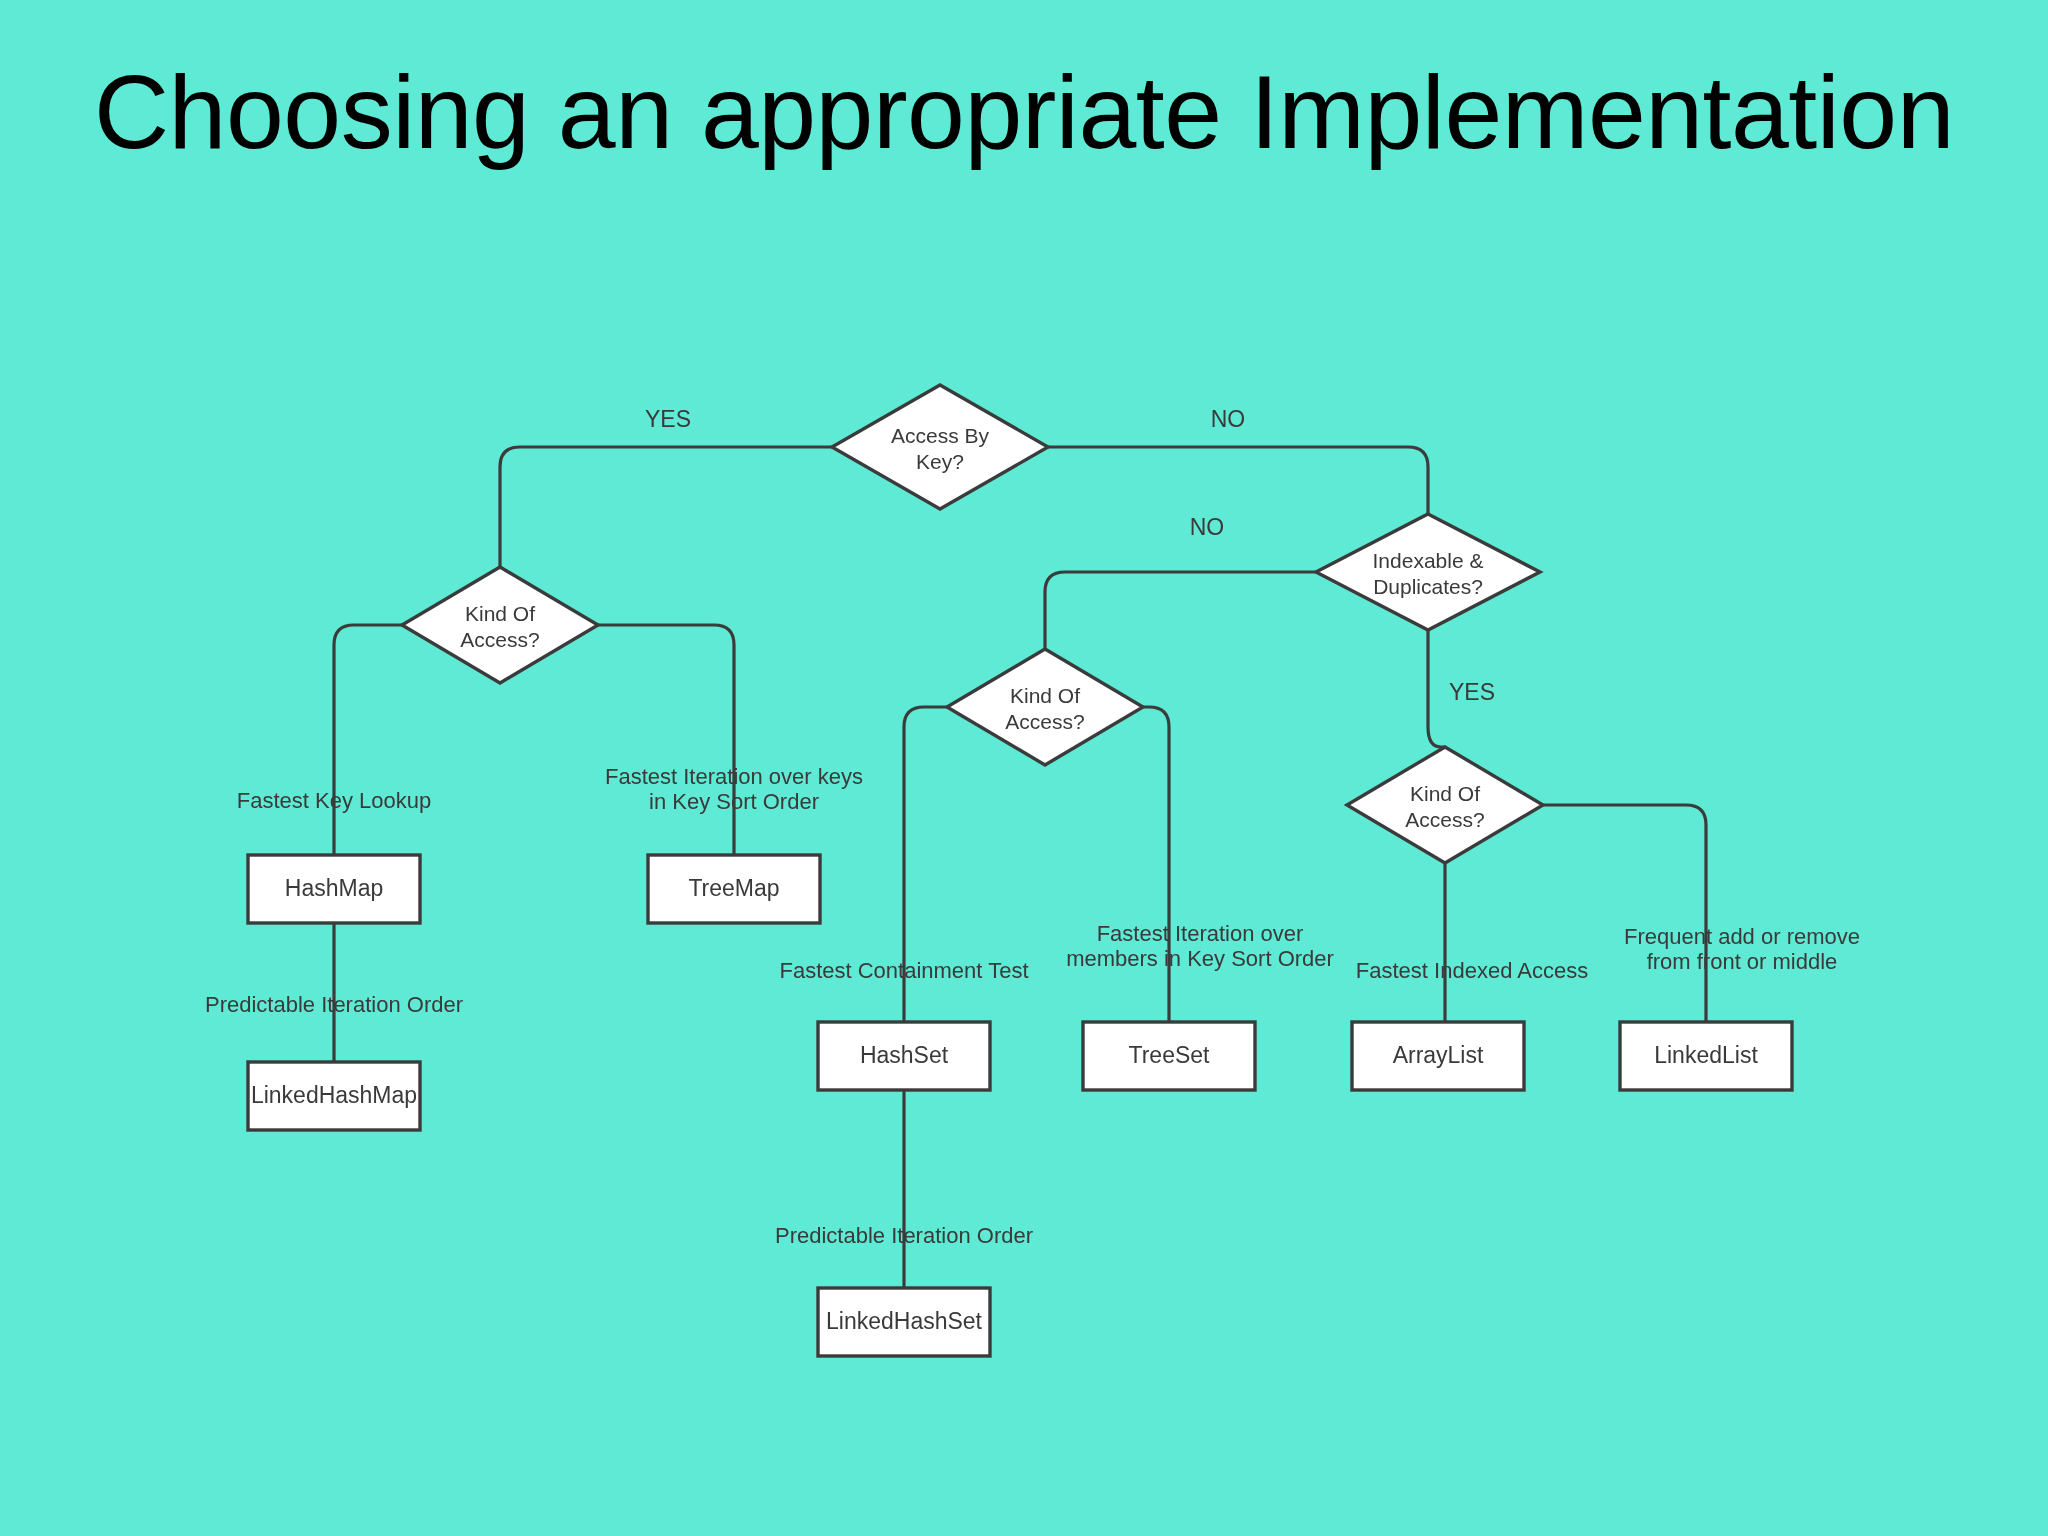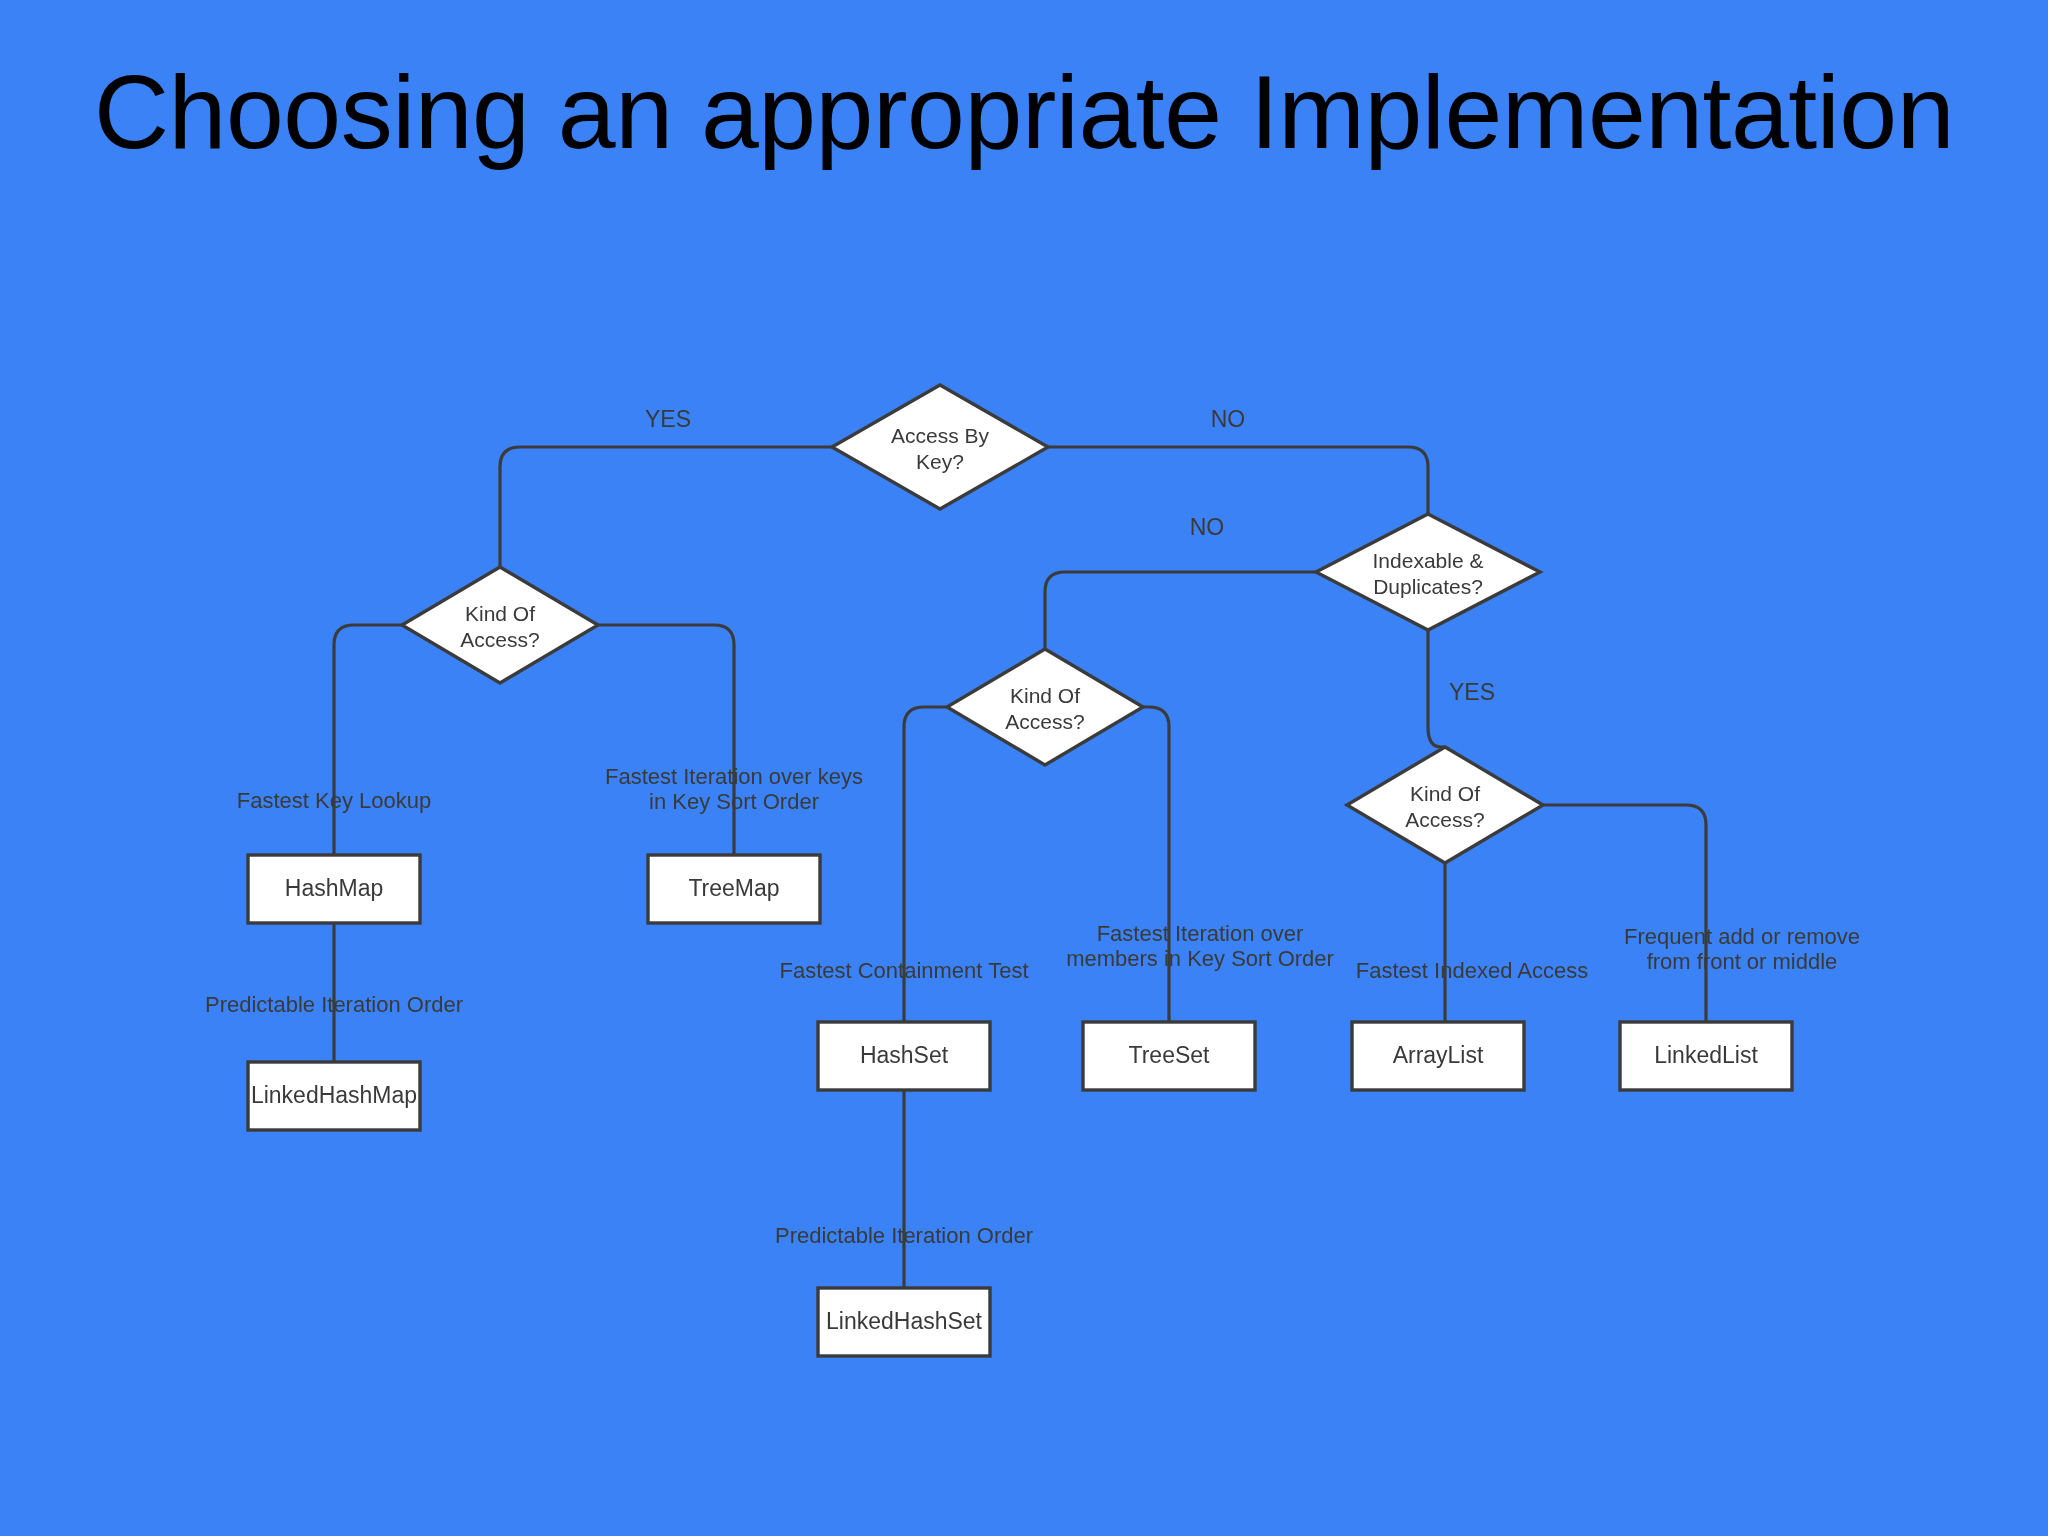--- a/index.html
+++ b/index.html
@@ -11,21 +11,21 @@
     width: 2048px;
     height: 1536px;
     overflow: hidden;
     font-family: "Liberation Sans", sans-serif;
     color: #000000;
   }
   #slide {
     position: relative;
     width: 2048px;
     height: 1536px;
-    background: #3b82f6;
+    background: #5eead4;
   }
   #title {
     position: absolute;
     left: 0;
     top: 48px;
     width: 2048px;
     text-align: center;
     font-family: "Liberation Sans", sans-serif;
     font-size: 104px;
     line-height: 1.24;

